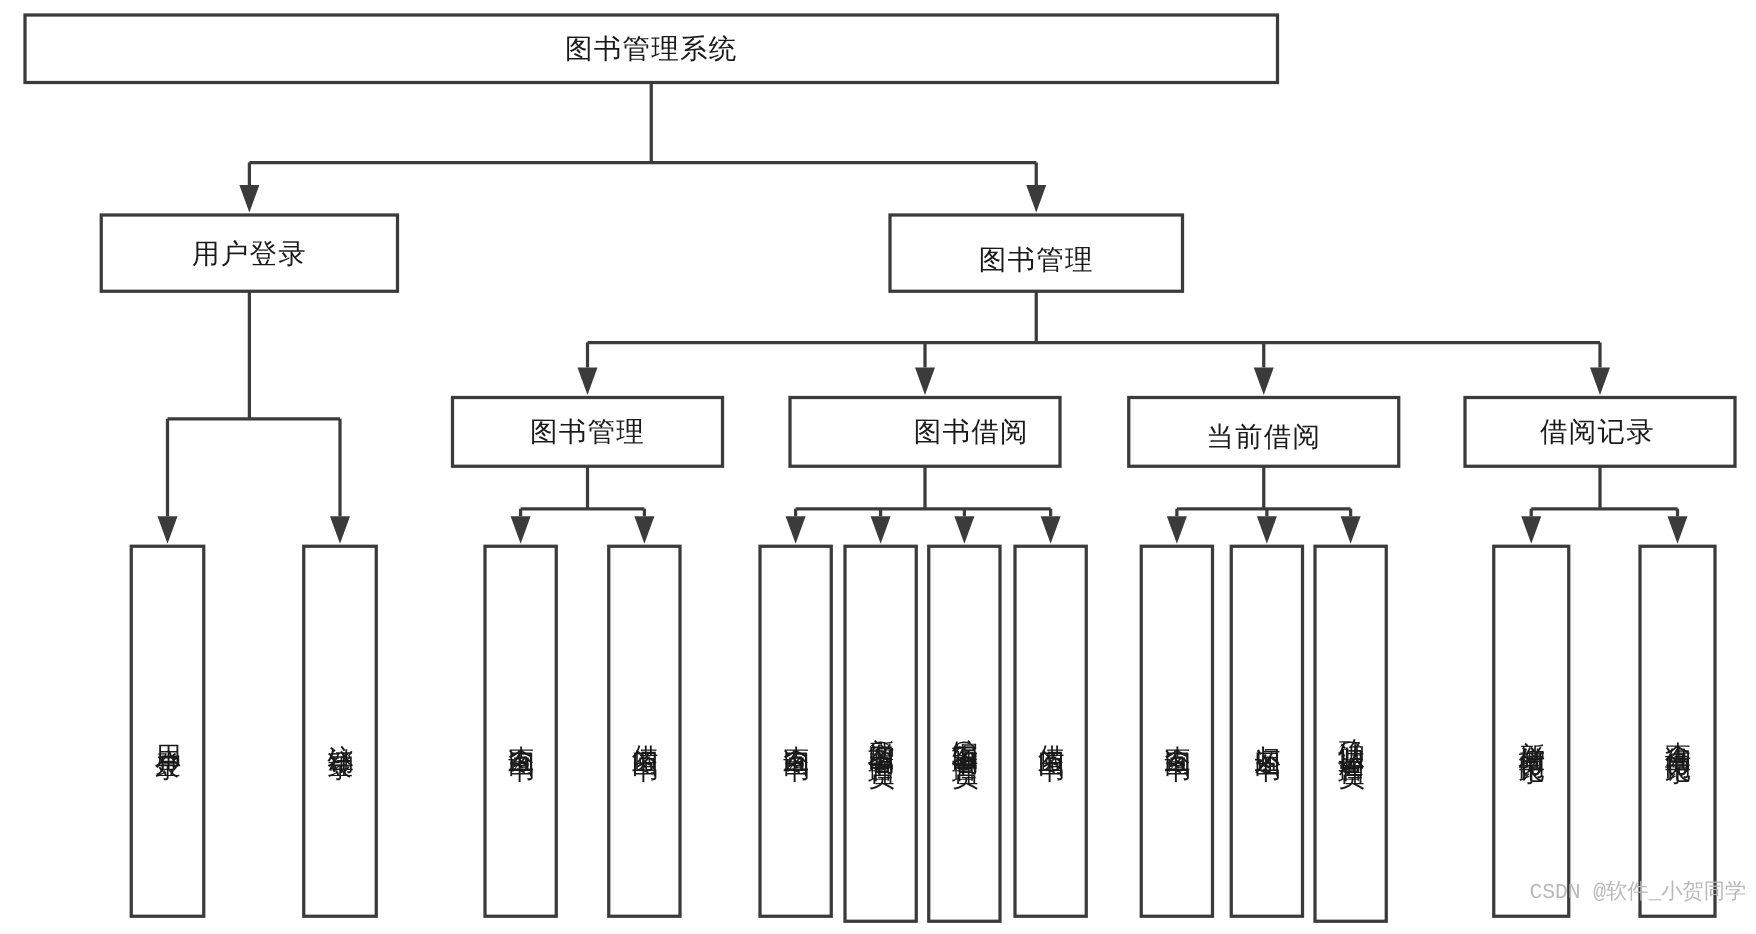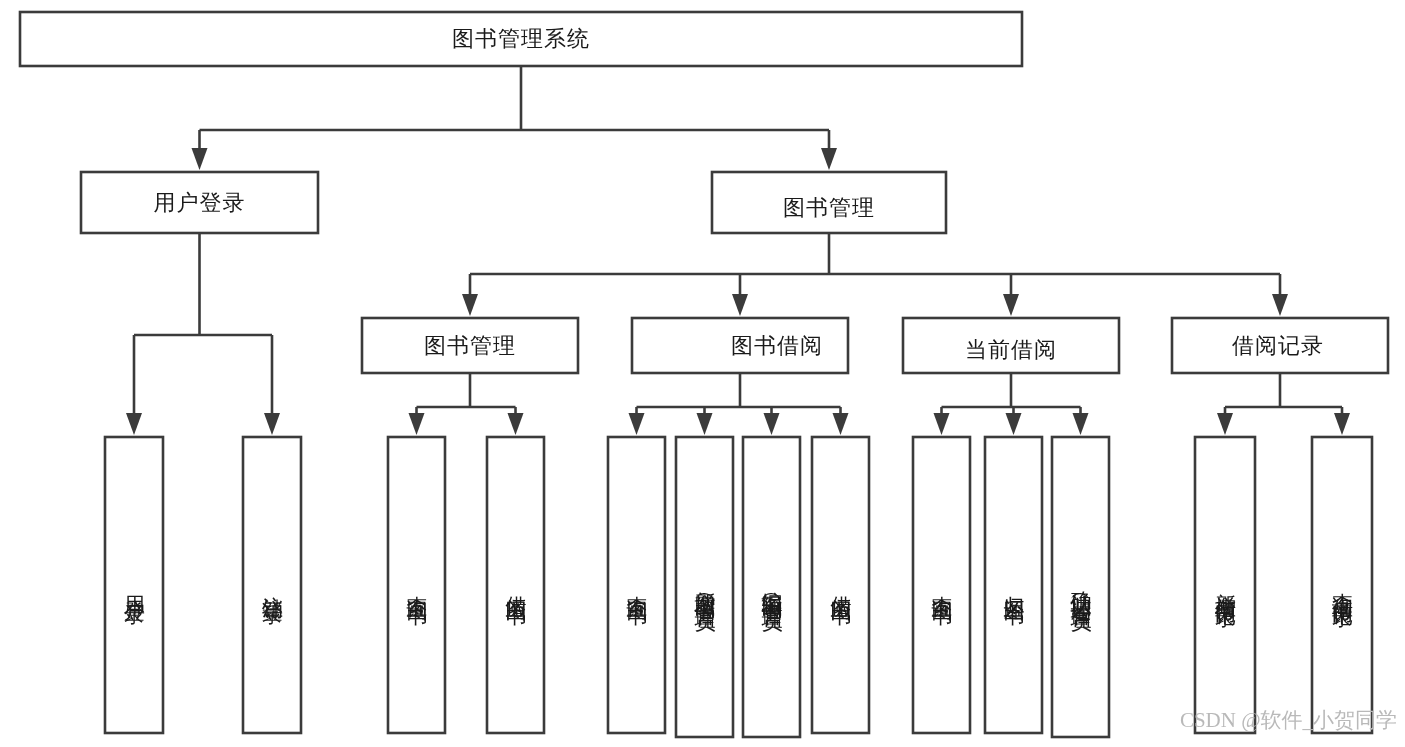--- a/index.html
+++ b/index.html
@@ -67,23 +67,23 @@
   .hlabel-text {
     font-family: "DejaVu Sans", "Liberation Sans", sans-serif;
     font-size: 22px;
     color: #1a1a1a;
     letter-spacing: 1px;
     white-space: nowrap;
   }
   #watermark {
     position: absolute;
     right: 8px;
-    bottom: 13px;
-    font-family: Liberation Serif, serif;
-    font-size: 21px;
+    bottom: 23px;
+    font-family: Liberation Mono, monospace;
+    font-size: 17px;
     color: #b9b9b9;
     white-space: nowrap;
     pointer-events: none;
   }
 </style>
 </head>
 <body>
 
 <div id="diagram-root">
 

